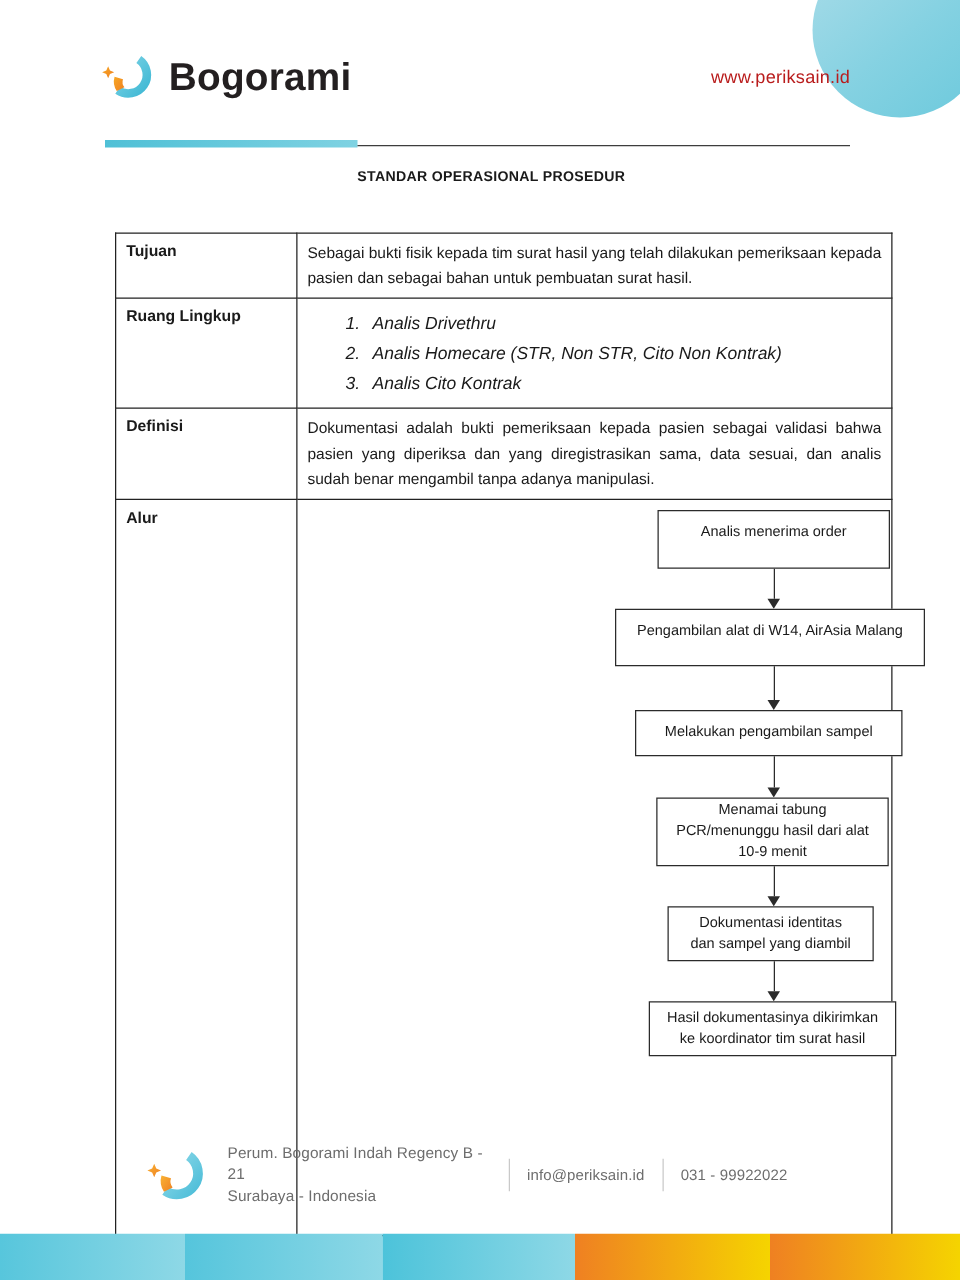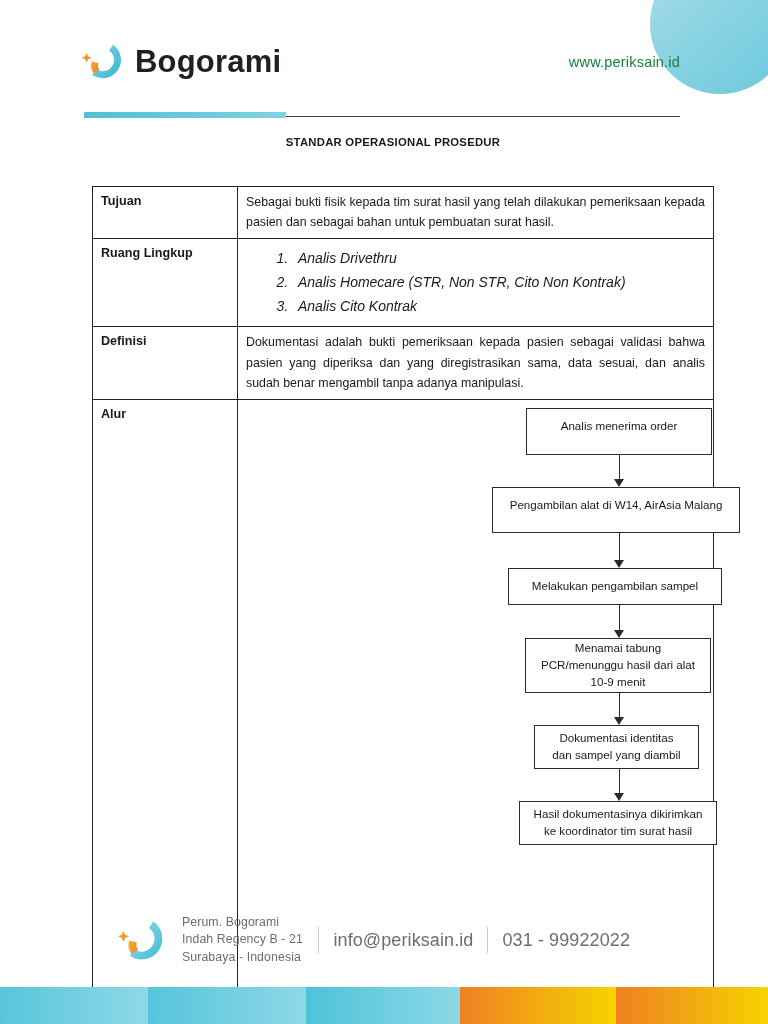--- a/index.html
+++ b/index.html
@@ -55,21 +55,21 @@
     letter-spacing: .2px;
     color: #231f20;
     line-height: 1;
     font-family: "Liberation Sans", sans-serif;
   }
   .site-url {
     position: absolute;
     right: 88px;
     top: 54px;
     font-size: 14.5px;
-    color: #15803d;
+    color: #b91c1c;
     letter-spacing: .2px;
   }
 
   .divider {
     position: absolute;
     left: 84px;
     top: 112px;
     width: 596px;
     height: 7px;
   }
@@ -223,21 +223,21 @@
     white-space: pre-line;
     padding-right: 14px;
   }
   .vrule {
     width: 1px;
     height: 26px;
     background: #c9c9c9;
     flex: 0 0 auto;
   }
   .footer-email, .footer-phone {
-    font-size: 18px;
+    font-size: 12px;
     color: #6d6d6d;
     letter-spacing: .1px;
     padding: 0 14px;
     white-space: nowrap;
   }
 
   
   .bottombar {
     position: absolute;
     left: 0;

